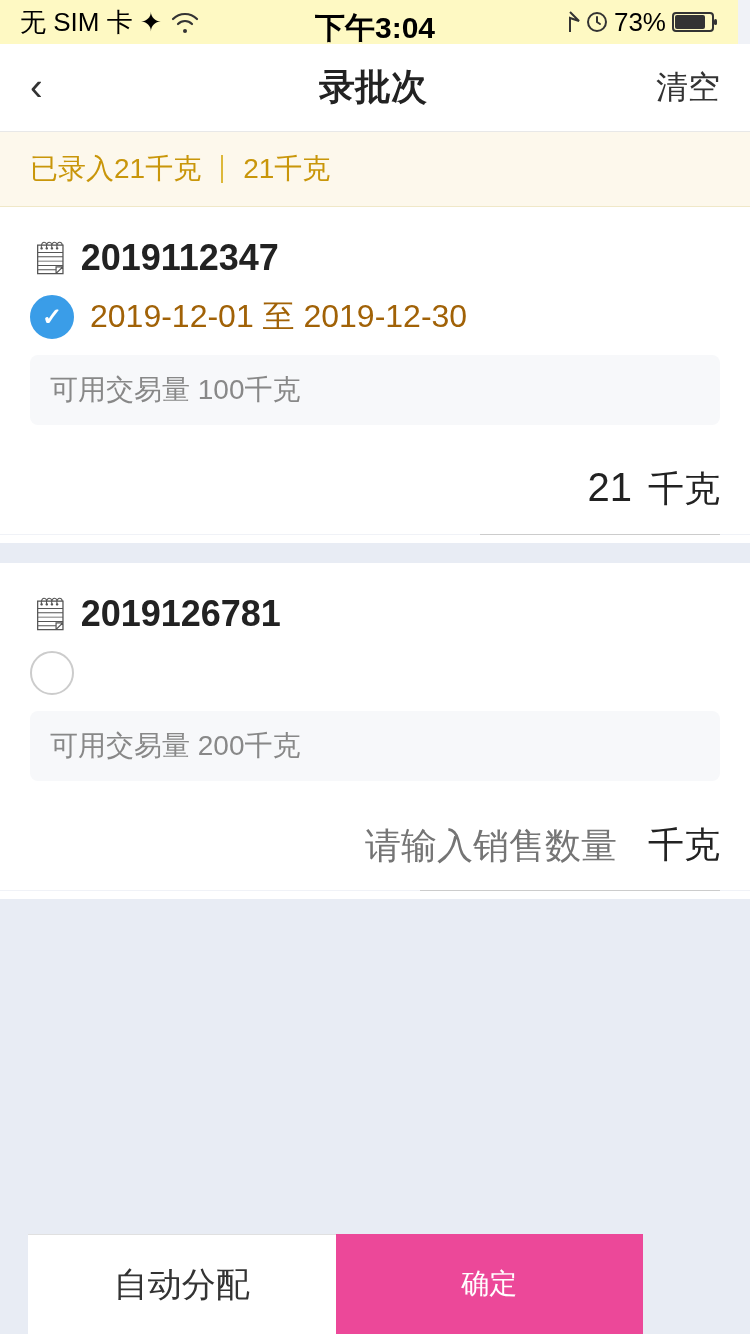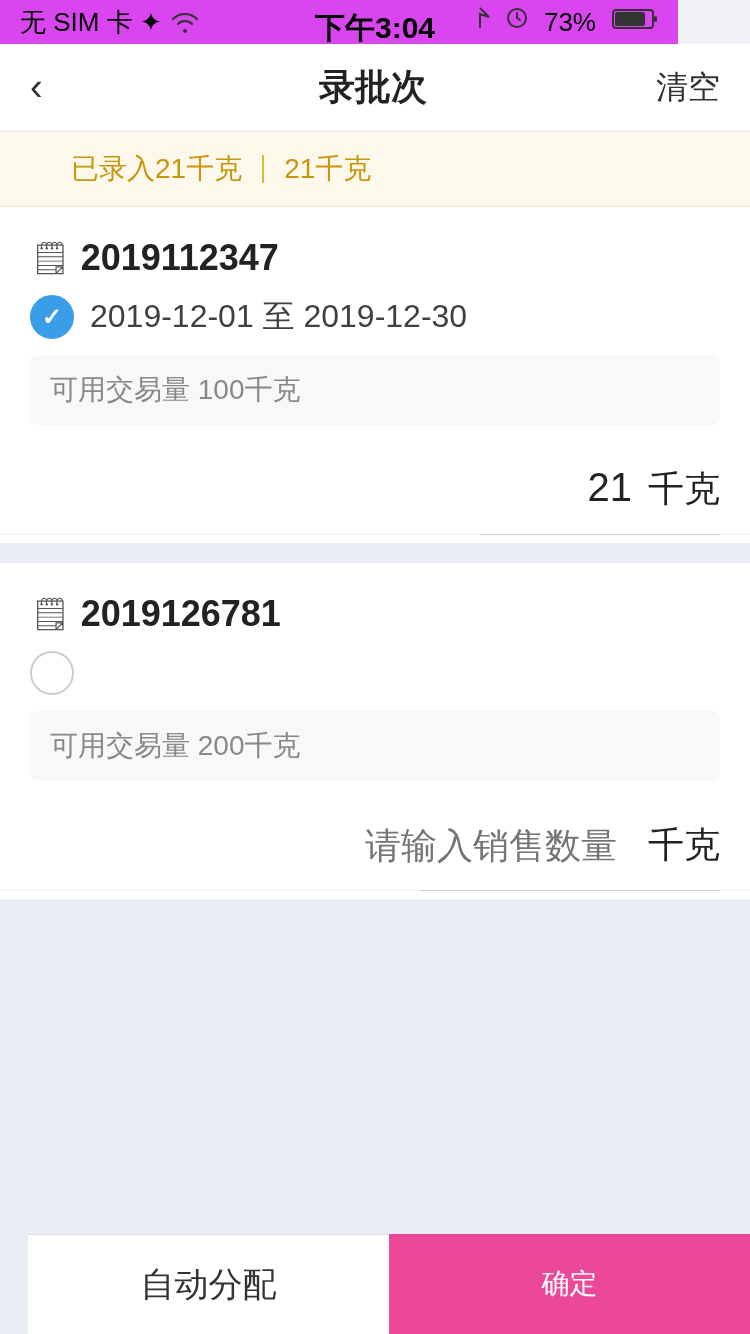--- a/index.html
+++ b/index.html
@@ -8,23 +8,23 @@
       font-family: -apple-system, "PingFang SC", "Helvetica Neue", sans-serif;
       background: #f0f2f7;
       width: 750px;
       min-height: 1334px;
       overflow-x: hidden;
       font-size: 32px;
     }
 
     
     .status-bar {
-      width: 678px;
+      width: 738px;
       height: 44px;
-      background: #d946ef;
+      background: #fef9c3;
       display: flex;
       align-items: center;
       justify-content: space-between;
       padding: 0 20px;
       font-size: 28px;
       font-weight: 500;
     }
     .status-left {
       display: flex;
       align-items: center;
@@ -34,22 +34,22 @@
     .status-center {
       font-size: 30px;
       font-weight: 600;
       position: absolute;
       left: 50%;
       transform: translateX(-50%);
       top: 8px;
     }
     .status-right {
       display: flex;
-      align-items: flex-start;
-      gap: 16px;
+      align-items: center;
+      gap: 6px;
       font-size: 26px;
     }
 
     
     .nav-bar {
       width: 750px;
       height: 88px;
       background: #fff;
       display: flex;
       align-items: center;
@@ -80,21 +80,20 @@
       width: 750px;
       padding: 18px 30px;
       display: flex;
       align-items: center;
       gap: 20px;
       border-bottom: 1px solid #f0e8c8;
     }
     .info-label {
       font-size: 28px;
       color: #c9960a;
-      margin-left: 41px;
     }
     .info-divider {
       width: 2px;
       height: 28px;
       background: #ddb83a;
     }
     .info-value {
       font-size: 28px;
       color: #c9960a;
     }
@@ -142,21 +141,21 @@
       background: #3a9de8;
       border-color: #3a9de8;
     }
     .radio-check {
       color: #fff;
       font-size: 24px;
       font-weight: bold;
     }
     .card-date {
       font-size: 32px;
-      color: #404040;
+      color: #a16207;
     }
 
     .card-avail {
       background: #f7f8fa;
       border-radius: 8px;
       padding: 16px 20px;
       font-size: 28px;
       color: #888;
       margin-bottom: 0;
     }
@@ -231,21 +230,21 @@
     
     .empty-area {
       background: #e8ecf4;
       width: 750px;
       flex: 1;
       min-height: 430px;
     }
 
     
     .bottom-bar {
-      width: 750px;
+      width: 643px;
       height: 100px;
       display: flex;
       position: fixed;
       bottom: 0;
       left: 0;
       padding-left: 28px;
     }
     .btn-auto {
       flex: 1;
       background: #fff;

